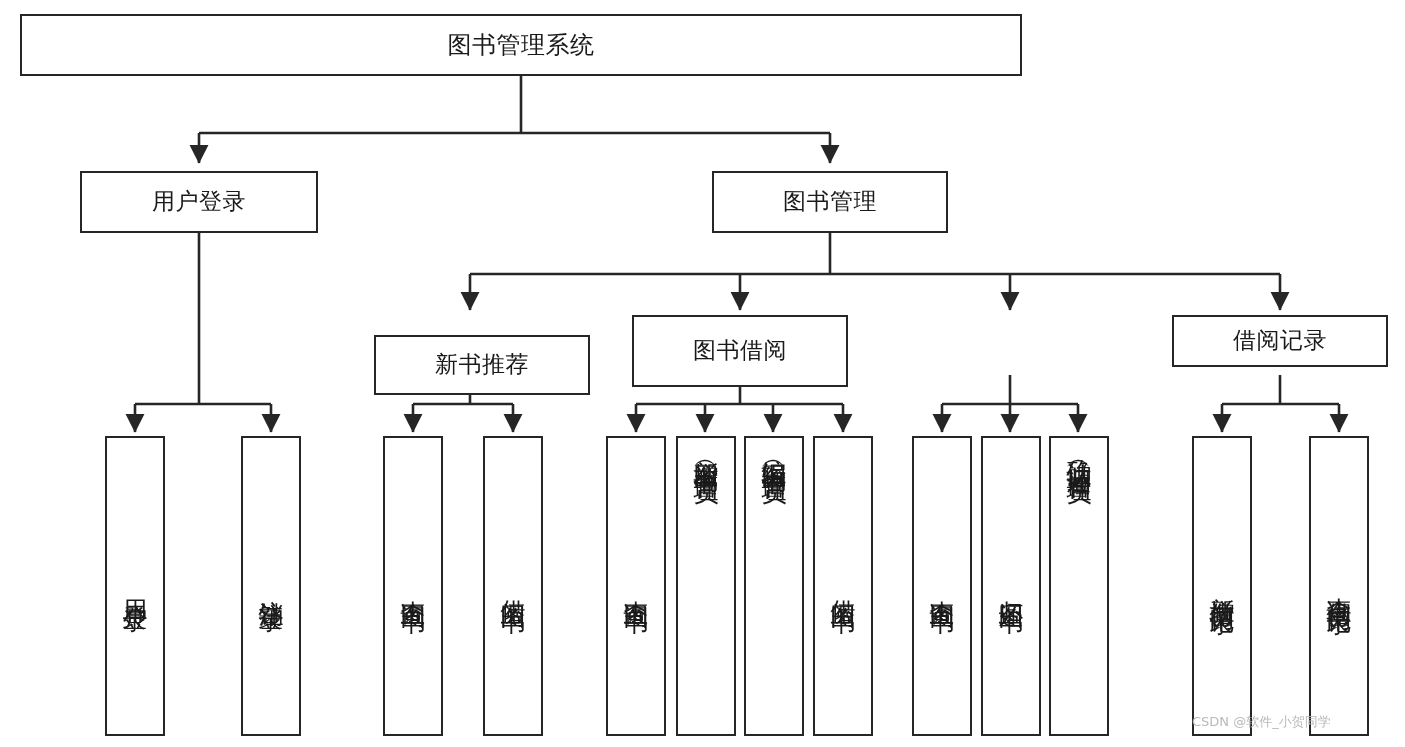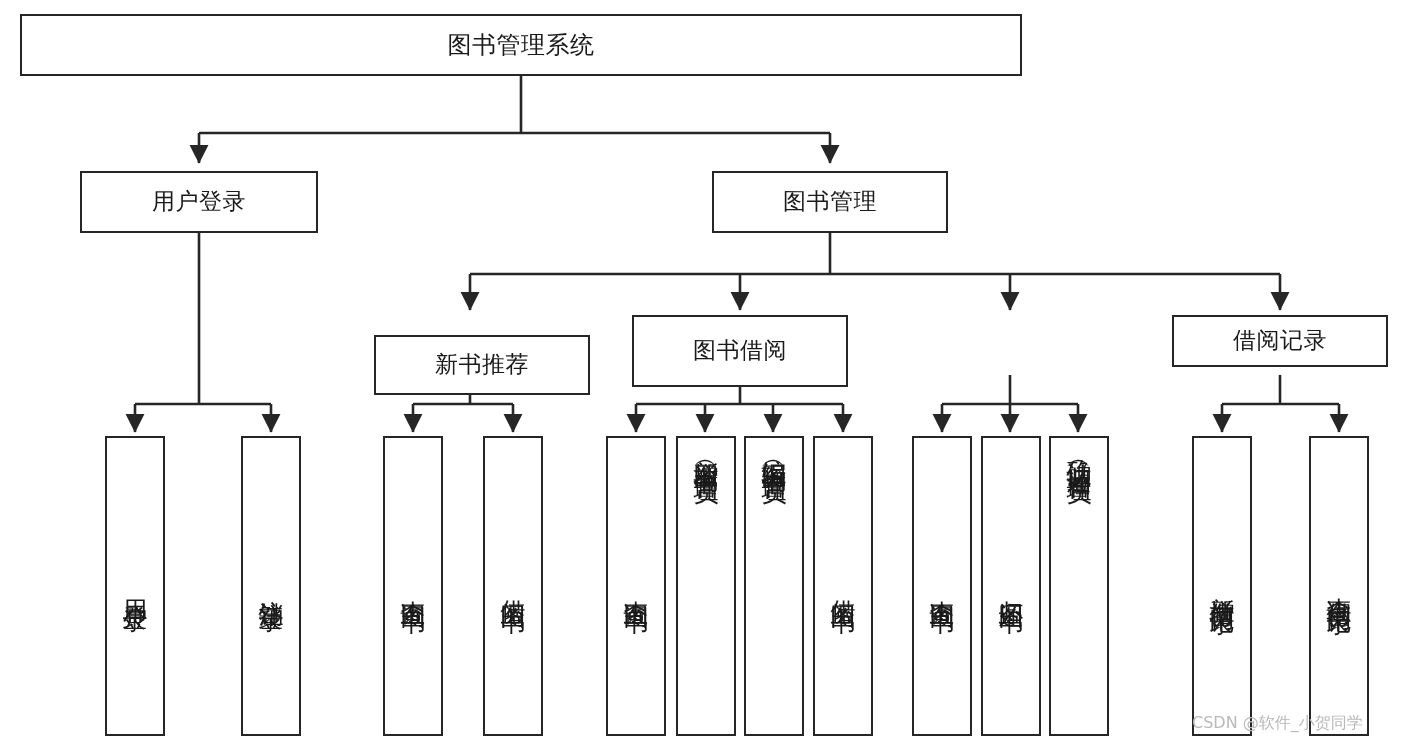--- a/index.html
+++ b/index.html
@@ -67,21 +67,21 @@
   .node.vert.tall-text {
     padding-top: 2px;
   }
   .node.vert.mid-text {
     align-items: center;
     padding-top: 0;
   }
   .watermark {
     position: absolute;
     color: #b9b9b9;
-    font-size: 16px;
+    font-size: 13px;
     white-space: nowrap;
     z-index: 5;
     font-family: "DejaVu Sans", "Liberation Sans", sans-serif;
   }
 </style>
 </head>
 <body>
 
 <div id="canvas">
 

